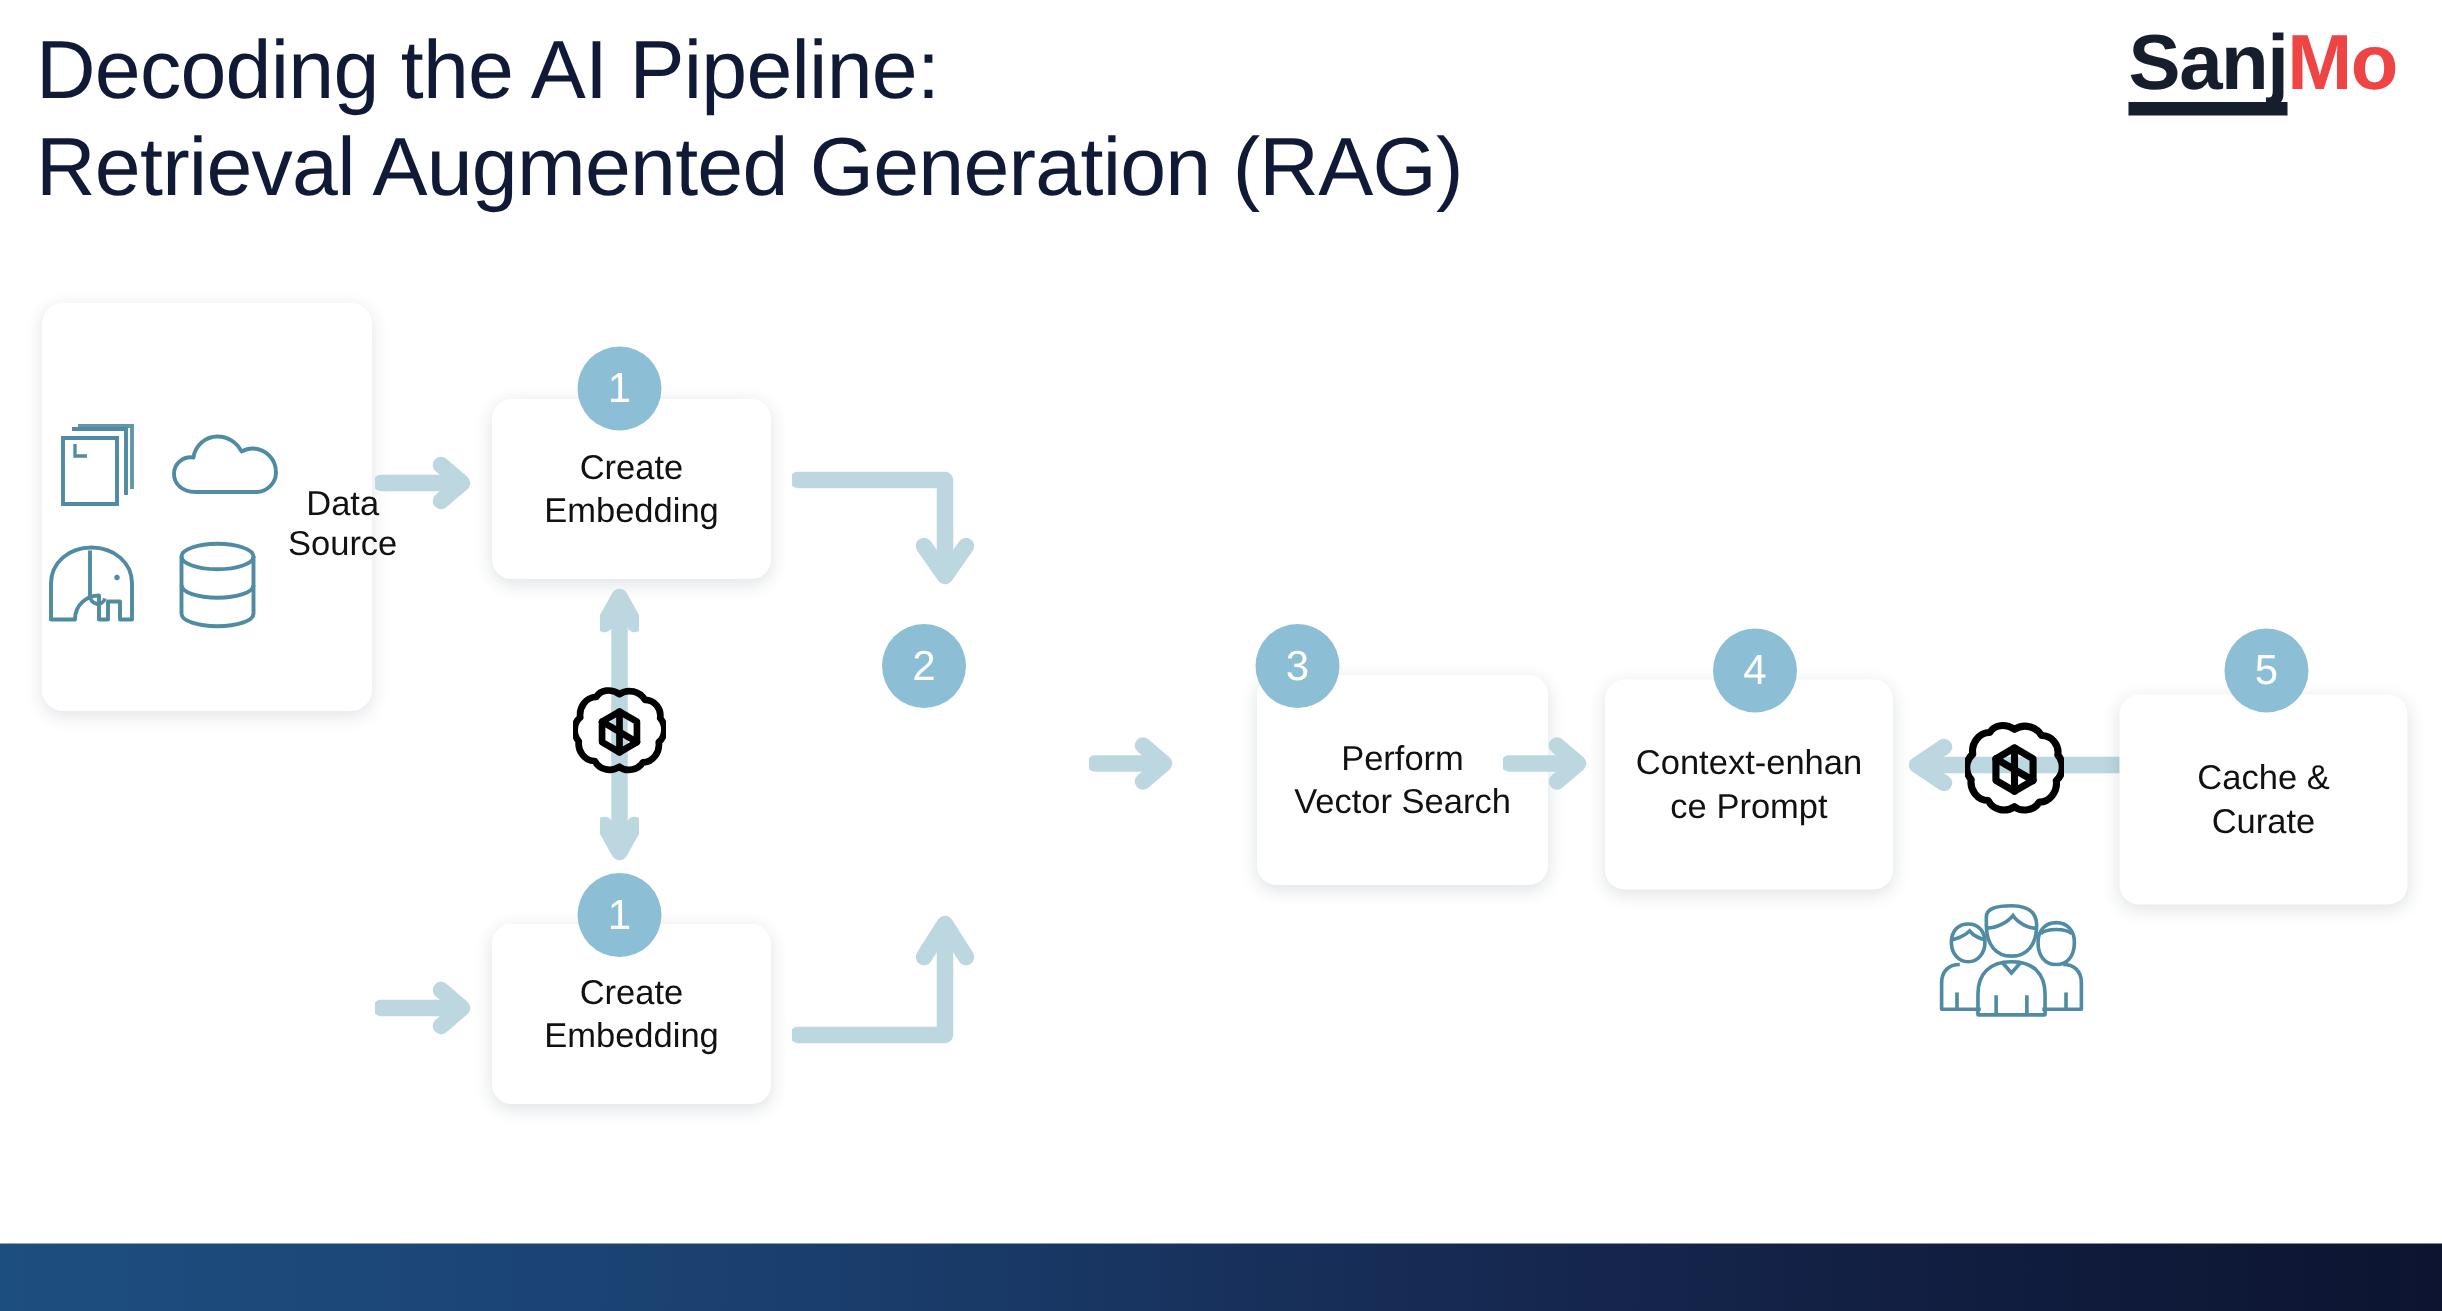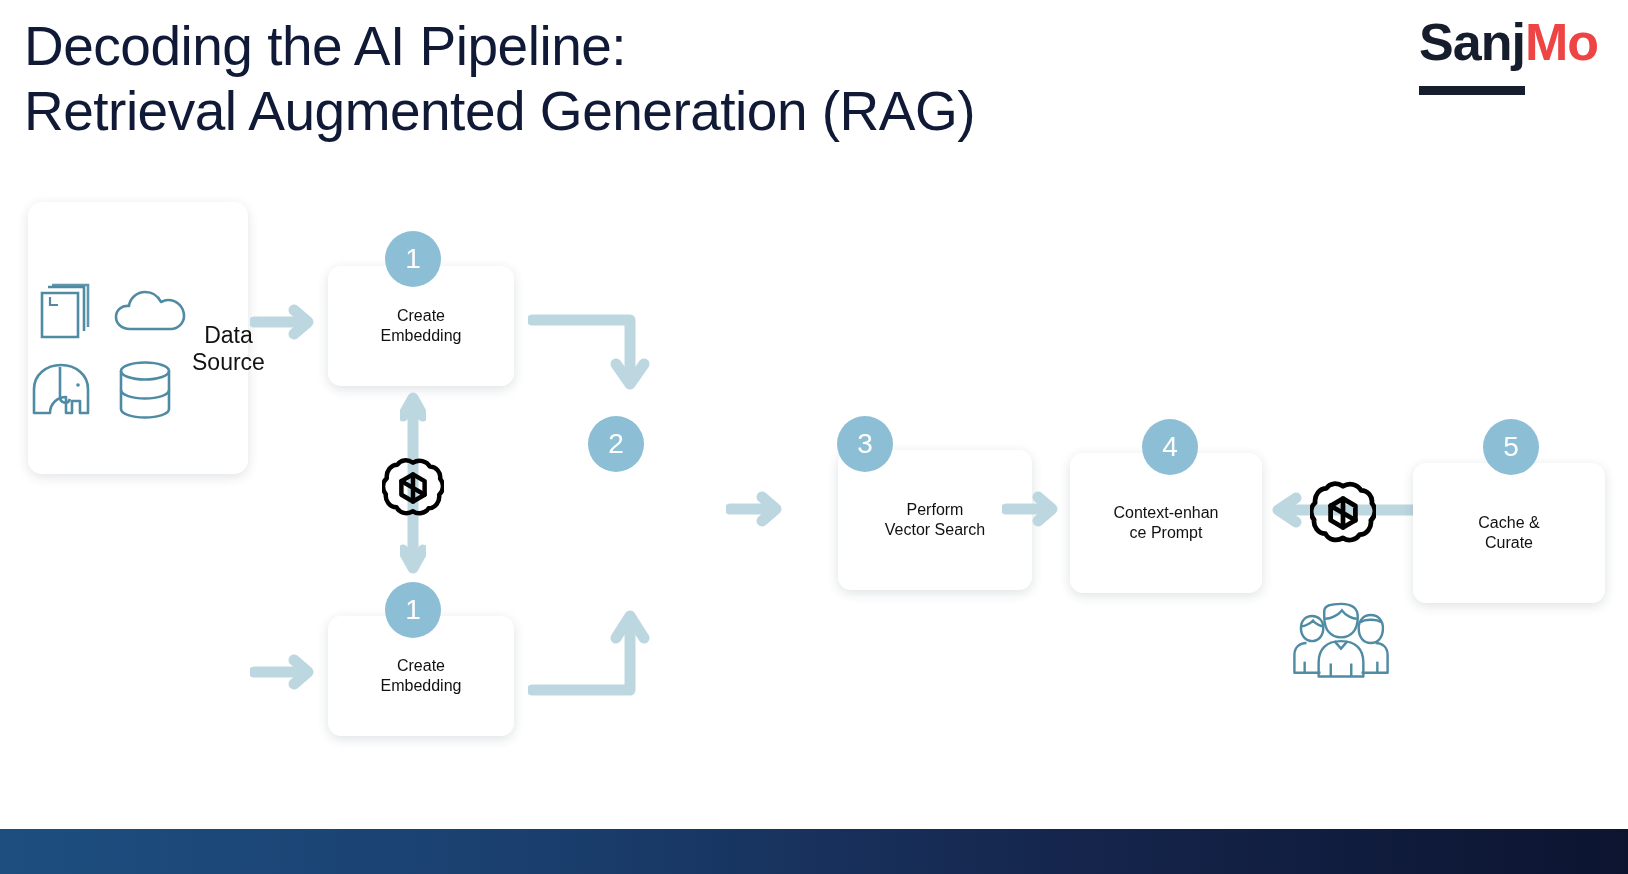--- a/index.html
+++ b/index.html
@@ -39,21 +39,21 @@
     font-size: 52px;
     font-weight: 700;
     letter-spacing: -1px;
     line-height: 1;
     display: flex;
     align-items: baseline;
   }
   .logo-sanj {
     color: #161d2c;
     border-bottom: 9px solid #161d2c;
-    padding-bottom: 18px;
+    padding-bottom: 0;
     line-height: 0.98;
   }
   .logo-mo { color: #ef4444; }
 
   
   .src-card {
     position: absolute;
     background: #fff;
     border-radius: 14px;
     box-shadow: 0 3px 12px rgba(20,40,60,0.13);
@@ -77,21 +77,21 @@
   .step-box {
     position: absolute;
     background: #fff;
     border-radius: 13px;
     box-shadow: 0 3px 12px rgba(20,40,60,0.14);
     display: flex;
     align-items: center;
     justify-content: center;
   }
   .step-text {
-    font-size: 16px;
+    font-size: 23px;
     line-height: 1.25;
     color: #111111;
     text-align: center;
     white-space: pre-line;
     width: 200px;
   }
   .step-text.overflow { width: 215px; text-align: center; }
 
   
   .cyl {

